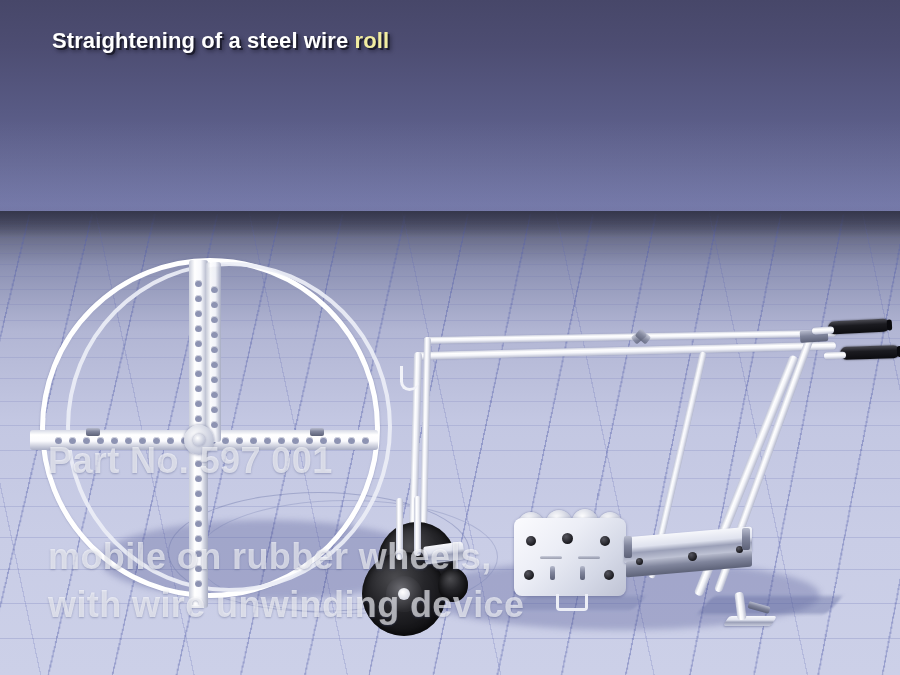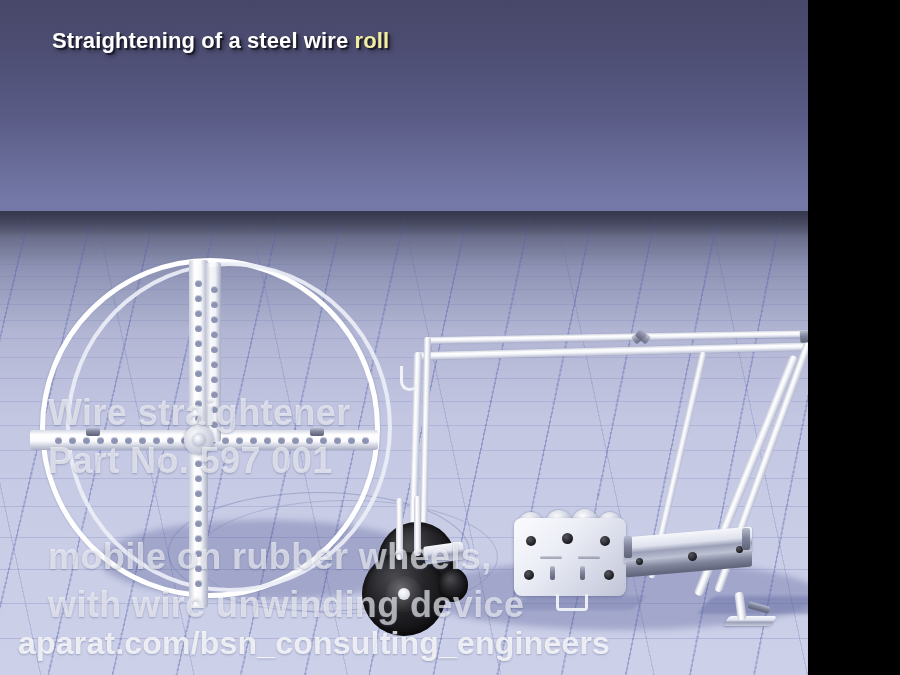--- a/index.html
+++ b/index.html
@@ -1,20 +1,20 @@
 <!DOCTYPE html>
 <html><head>
 <meta charset="utf-8">
 <style>
   html,body{margin:0;padding:0;background:#000;}
   body{font-family:"Liberation Sans",sans-serif;}
 
   #stage{
     position:relative;
-    width:808px;height:675px;
+    width:900px;height:675px;
     overflow:hidden;
     background:#5a5c86;
     text-align:center;
   }
 
   
   .sky{
     position:absolute;left:0;top:0;width:900px;height:211px;
     background:linear-gradient(to bottom,#474769 0%,#4d4d72 22%,#585a84 52%,#646793 78%,#6e72a2 97%,#6d70a0 100%);
   }
@@ -397,20 +397,18 @@
     <div class="rail-dark" style="left:748px;top:604px;width:22px;height:7px;transform:rotate(16deg);"></div>
 
   </div>
 
   <div class="title">
     <div>
       <span>Straightening of a steel wire </span><span class="hl">roll</span>
     </div>
   </div>
 
-  <div class="wm wm1">Wire straightener</div>
   <div class="wm wm2">Part No. 597 001</div>
   <div class="wm wm4">mobile on rubber wheels,</div>
   <div class="wm wm5">with wire unwinding device</div>
 
-  <div class="url">aparat.com/bsn_consulting_engineers</div>
 
 </div>
 
 </body></html>

